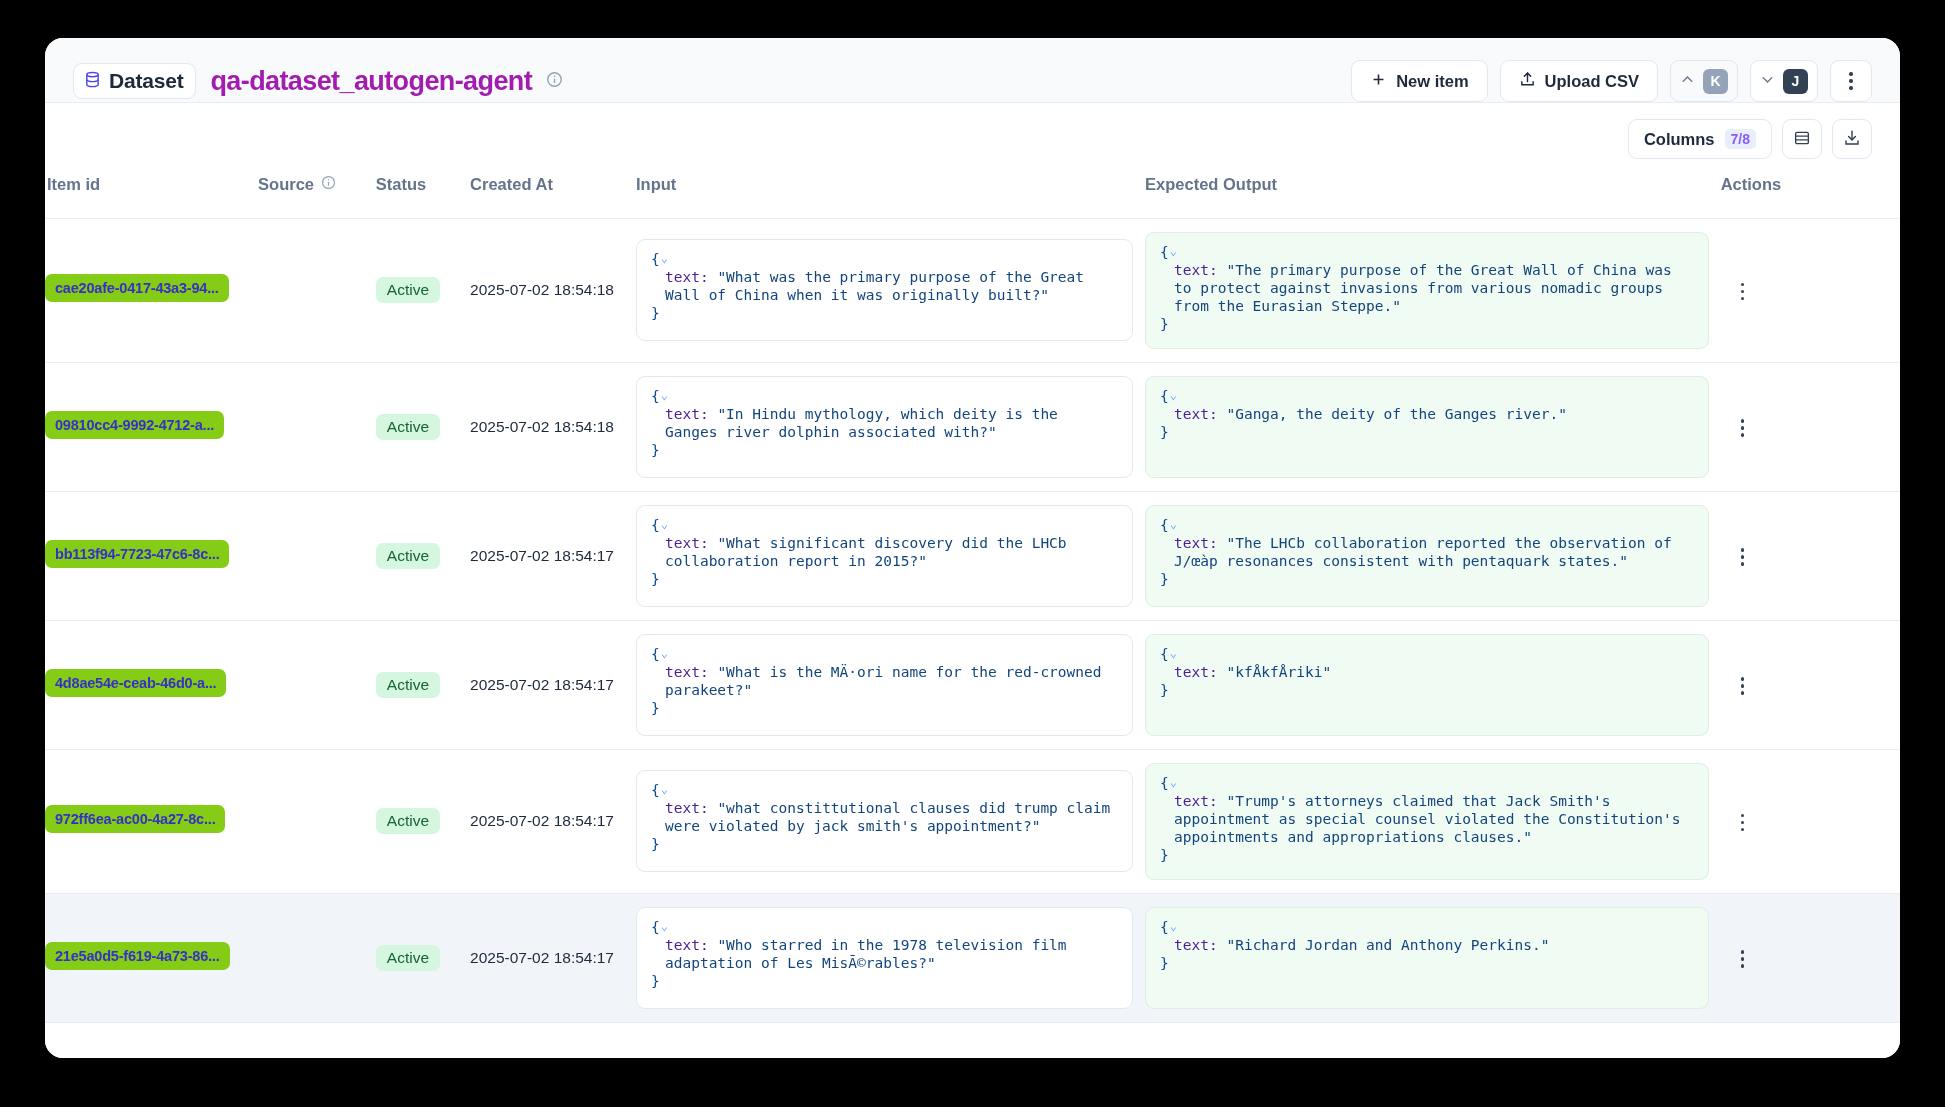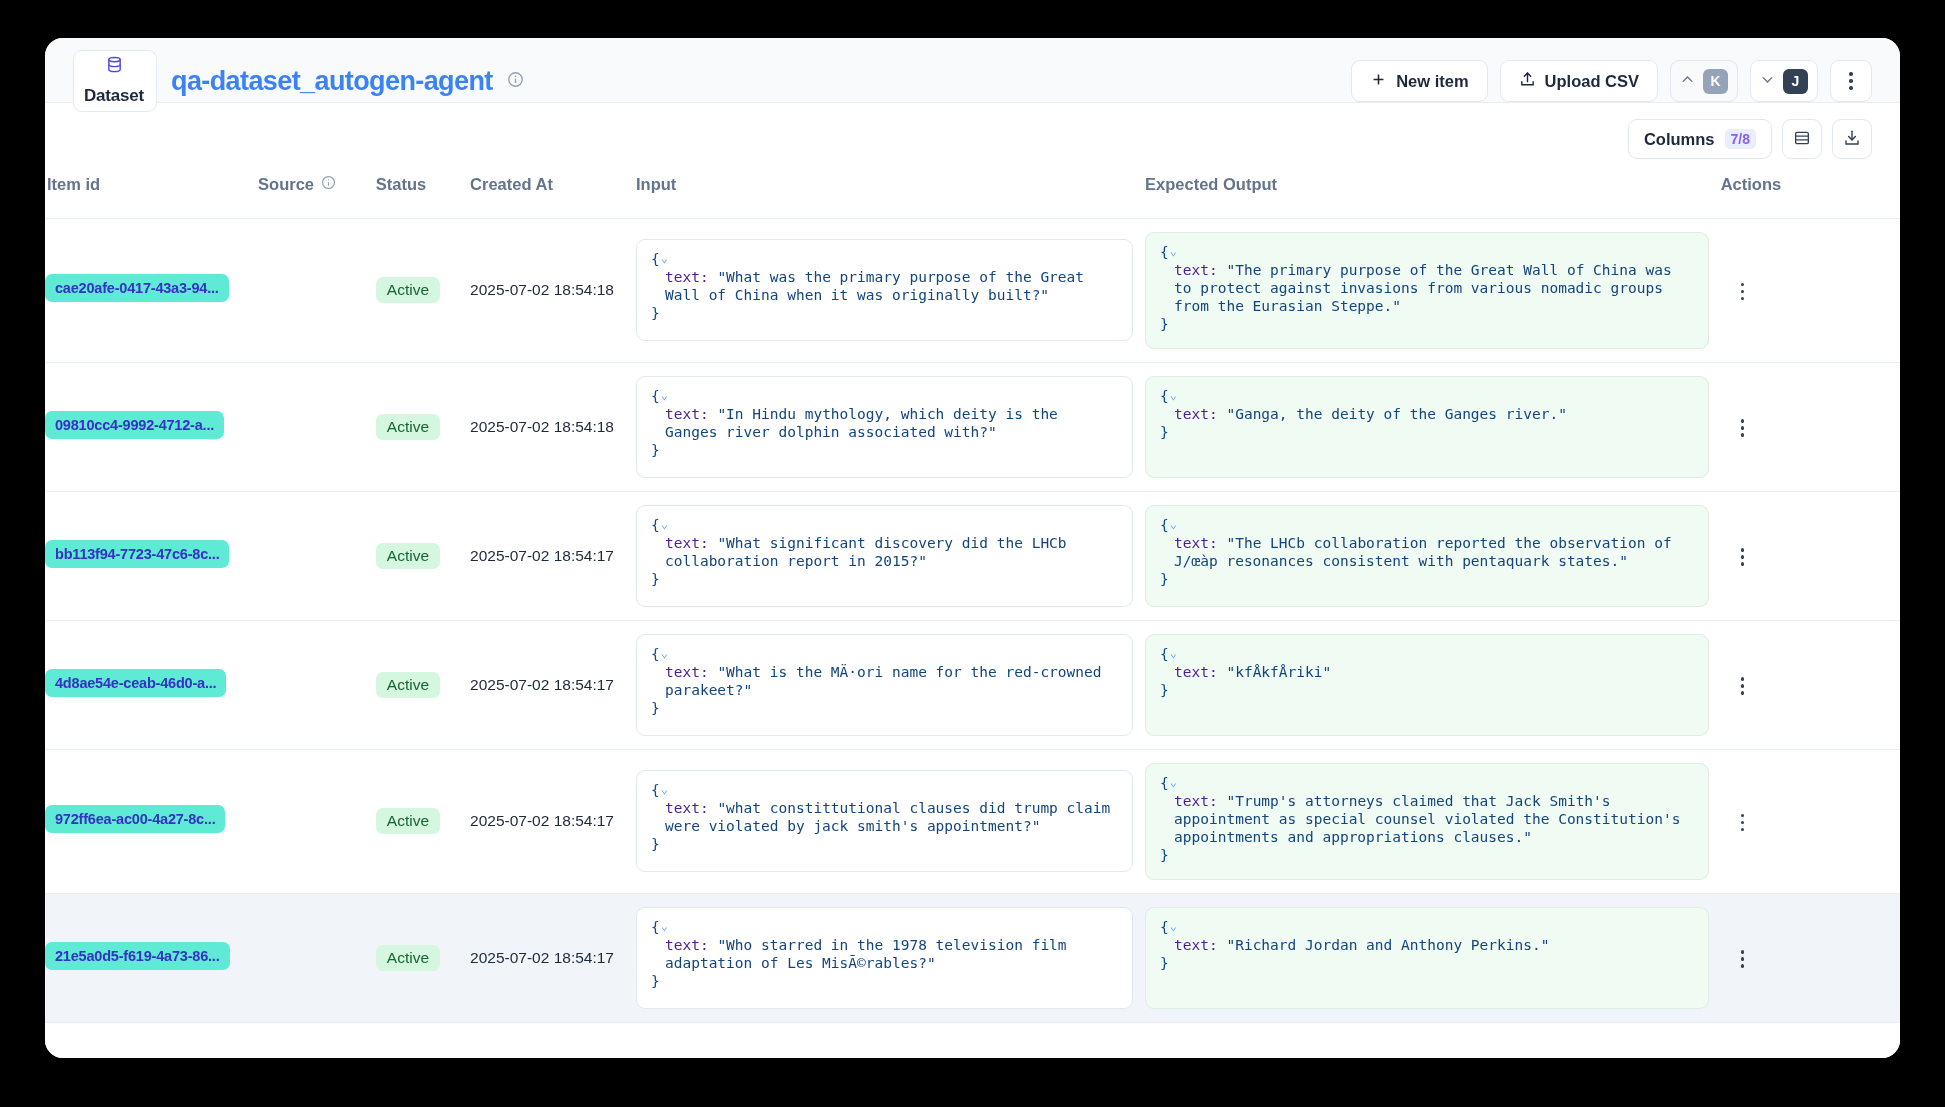--- a/index.html
+++ b/index.html
@@ -34,31 +34,30 @@
     height: 42px;
   }
   .dataset-chip {
     display: inline-flex;
     align-items: center;
     gap: 8px;
     border: 1px solid #e2e8f0;
     background: #ffffff;
     border-radius: 9px;
     padding: 5px 12px 5px 10px;
-    font-size: 17px;
+    font-size: 21px;
     font-weight: 700;
     color: #1e293b;
     letter-spacing: -0.2px;
-    flex-direction: column;
   }
   .db-icon { display:block; }
   .page-title {
     font-size: 27px;
     font-weight: 700;
-    color: #3b82f6;
+    color: #a21caf;
     letter-spacing: -0.6px;
   }
   .info-icon { color:#94a3b8; display:block; }
 
   .header-actions {
     position: absolute;
     right: 28px;
     top: 22px;
     display: flex;
     align-items: center;
@@ -206,21 +205,21 @@
   table.grid tbody td {
     padding: 13px 0;
     vertical-align: middle;
     font-size: 16px;
     color: #0f172a;
   }
   td.pad-l { padding-left: 2px; }
 
   .id-badge {
     display: inline-block;
-    background: #5eead4;
+    background: #84cc16;
     color: #3730c4;
     font-family: "Liberation Sans", sans-serif;
     font-weight: 700;
     font-size: 14.5px;
     letter-spacing: -0.2px;
     border-radius: 7px;
     padding: 6px 10px;
     max-width: 196px;
     overflow: hidden;
     white-space: nowrap;

